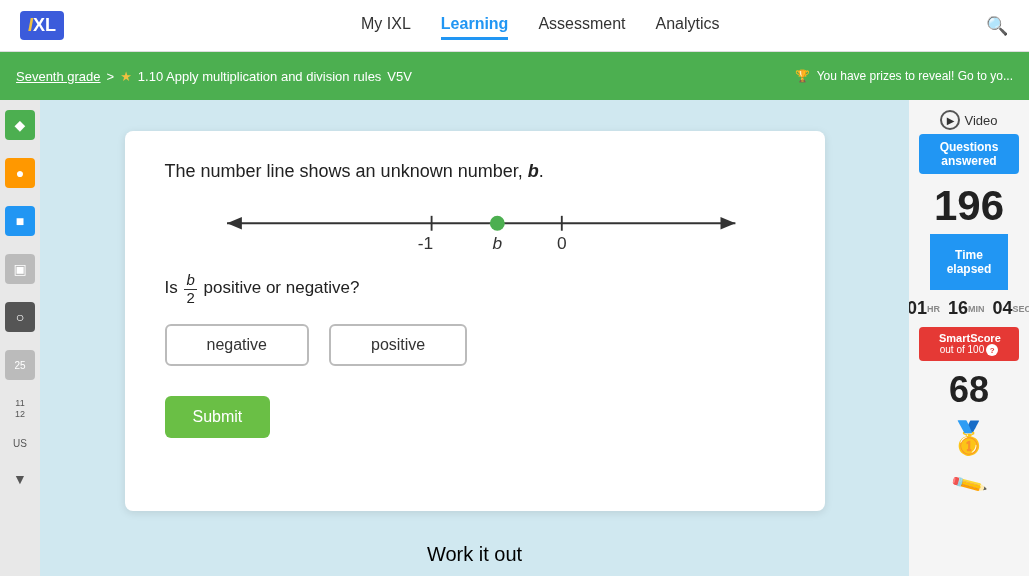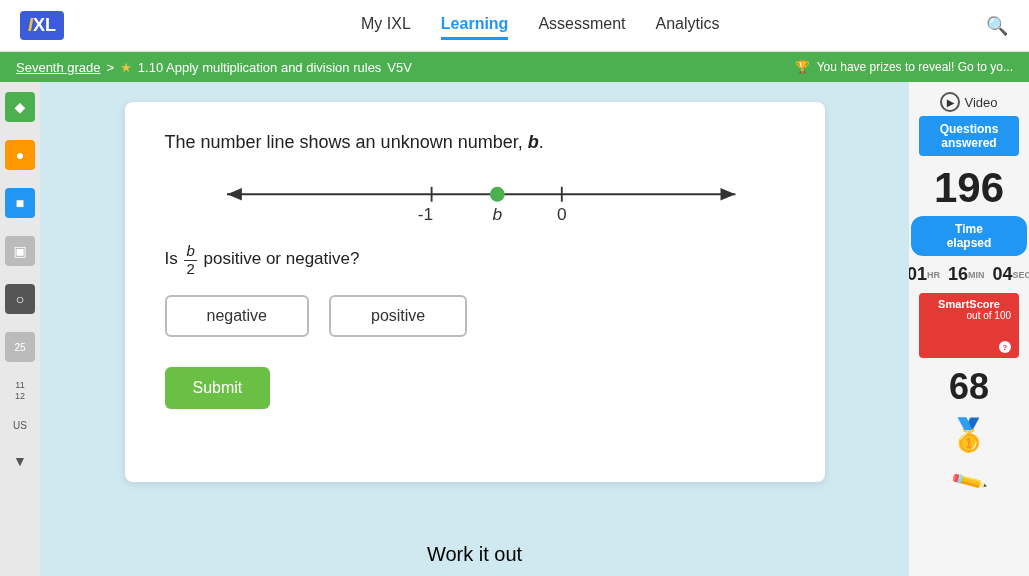--- a/index.html
+++ b/index.html
@@ -44,21 +44,21 @@
     
     .breadcrumb-bar {
       background: #4caf50;
       color: white;
       font-size: 13px;
       padding: 6px 16px;
       display: flex;
       align-items: center;
       justify-content: space-between;
       flex-shrink: 0;
-      height: 30px;
+      height: 48px;
     }
     .breadcrumb-left { display: flex; align-items: center; gap: 6px; }
     .breadcrumb-bar a { color: white; text-decoration: underline; cursor: pointer; }
     .breadcrumb-bar .sep { color: white; }
     .star-icon { color: #f0c040; }
     .prize-text { font-size: 12px; display: flex; align-items: center; gap: 6px; }
     .trophy-icon { color: #f0c040; }
 
     
     .main-area {
@@ -94,21 +94,21 @@
     .sidebar-icon.gray { background: #bbb; color: white; }
     .sidebar-icon.dark { background: #555; color: white; }
 
     
     .content-area {
       flex: 1;
       background: #d0e8f0;
       display: flex;
       align-items: flex-start;
       justify-content: center;
-      padding: 20px;
+      padding: 31px;
       position: relative;
     }
 
     .question-card {
       background: white;
       border-radius: 8px;
       padding: 30px 40px;
       width: 700px;
       min-height: 380px;
       position: relative;
@@ -235,25 +235,25 @@
       font-size: 42px;
       font-weight: bold;
       color: #222;
       margin: 4px 0;
     }
 
     .time-elapsed-box {
       background: #2196F3;
       color: white;
       text-align: center;
-      padding: 6px 10px;
-      border-radius: 12px;
+      padding: 14px 10px;
+      border-radius: 0;
       font-size: 12px;
       font-weight: bold;
-      width: 116px;
+      width: 78px;
       margin-bottom: 4px;
     }
 
     .timer-display {
       display: flex;
       gap: 4px;
       font-size: 18px;
       font-weight: bold;
       margin: 4px 0 8px 0;
       color: #222;
@@ -264,28 +264,28 @@
       align-items: center;
     }
     .timer-num { font-size: 18px; font-weight: bold; color: #222; }
     .timer-label { font-size: 9px; color: #888; }
     .timer-sep { font-size: 18px; font-weight: bold; color: #222; margin-top: 0; }
 
     .smart-score-box {
       background: #e53935;
       color: white;
       text-align: center;
-      padding: 5px 8px;
+      padding: 5px 20px;
       border-radius: 4px;
       font-size: 11px;
       font-weight: bold;
       width: 100px;
       margin-bottom: 4px;
     }
-    .smart-score-box .out-of { font-size: 10px; font-weight: normal; display: flex; align-items: flex-end; justify-content: center; gap: 20px; flex-direction: column; }
+    .smart-score-box .out-of { font-size: 10px; font-weight: normal; display: flex; align-items: flex-start; justify-content: center; gap: 2px; }
     .info-circle {
       width: 12px; height: 12px;
       border-radius: 50%;
       background: white;
       color: #e53935;
       font-size: 8px;
       display: inline-flex;
       align-items: center;
       justify-content: center;
       font-weight: bold;

